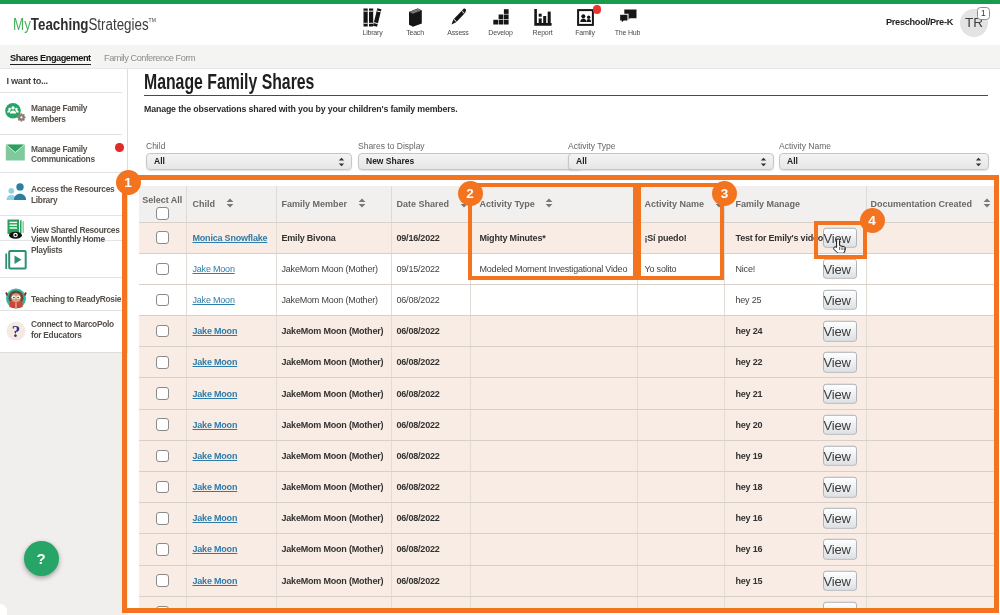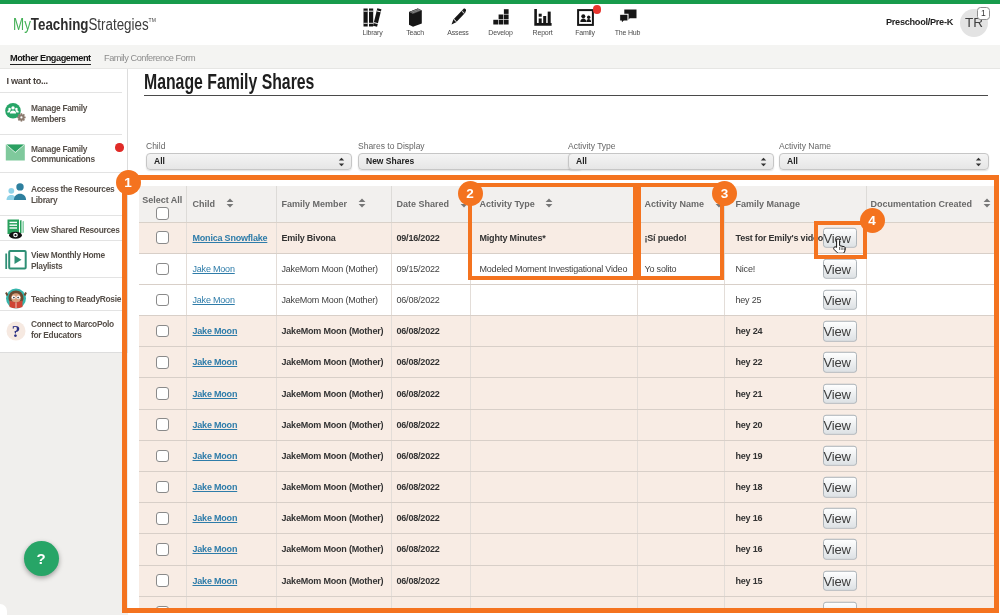--- a/index.html
+++ b/index.html
@@ -198,21 +198,21 @@
         </svg>
       </span>
       <span class="lbl">The Hub</span>
     </div>
 
 <div class="abs" id="whoami">Preschool/Pre-K</div>
 <div class="abs" id="avatar">TR</div>
 <div class="abs" id="badge">1</div>
 
 <div class="abs" id="tabbar"></div>
-<div id="tab1" class="abs">Mother Engagement</div>
+<div id="tab1" class="abs">Shares Engagement</div>
 <div id="tab2" class="abs">Family Conference Form</div>
 
 <div class="abs" id="main"></div>
 <div class="abs" id="sidebar"></div>
 <div class="abs" id="graybelow"></div>
 <div class="abs" id="iwant">I want to...</div>
 <div class="sep" style="top:91.5px"></div>
 <div class="sep" style="top:134px"></div>
 <div class="sep" style="top:171.8px"></div>
 <div class="sep" style="top:215.3px"></div>
@@ -302,27 +302,28 @@
 <div class="sicon" style="top:320.5px">
 <svg width="22" height="20" viewBox="0 0 22 20">
         <circle cx="11" cy="10" r="9.5" fill="#f6e9e1"></circle>
         <text x="11" y="15.6" font-size="17" font-weight="bold" fill="#2b3083" text-anchor="middle" font-family="Liberation Serif, serif">?</text>
       </svg></div>
 
 <div class="sitem" style="top:103px">Manage Family<br>Members</div>
 <div class="sitem" style="top:143.5px">Manage Family<br>Communications</div>
 <div class="sitem" style="top:184px">Access the Resources<br>Library</div>
 <div class="sitem" style="top:225px">View Shared Resources</div>
-<div class="sitem" style="top:250px">View Monthly Home<br>Playlists</div>
+<div class="sitem" style="top:234px">View Monthly Home<br>Playlists</div>
 <div class="sitem" style="top:293.5px">Teaching to ReadyRosie</div>
 <div class="sitem" style="top:319px">Connect to MarcoPolo<br>for Educators</div>
 <div class="abs" style="left:115.2px; top:143px; width:8.5px; height:8.5px; border-radius:50%; background:#e02b27;"></div>
 
 <div class="abs" id="title">Manage Family Shares</div>
 <div class="abs" id="titlehr"></div>
+<div class="para" style="top:103.5px">Manage the observations shared with you by your children's family members.</div>
 
 <div class="flabel" style="left:146px">Child</div>
 <div class="flabel" style="left:358px">Shares to Display</div>
 <div class="flabel" style="left:568px">Activity Type</div>
 <div class="flabel" style="left:779px">Activity Name</div>
 <div class="fsel" style="left:146px; width:206px">All<svg class="selarr" width="7" height="10" viewBox="0 0 7 10">
         <path d="M0.8 3.6 L3.5 0.8 L6.2 3.6 Z" fill="#333"></path>
         <path d="M0.8 6.4 L3.5 9.2 L6.2 6.4 Z" fill="#333"></path>
       </svg></div>
 <div class="fsel" style="left:358px; width:224px">New Shares<svg class="selarr" width="7" height="10" viewBox="0 0 7 10">

